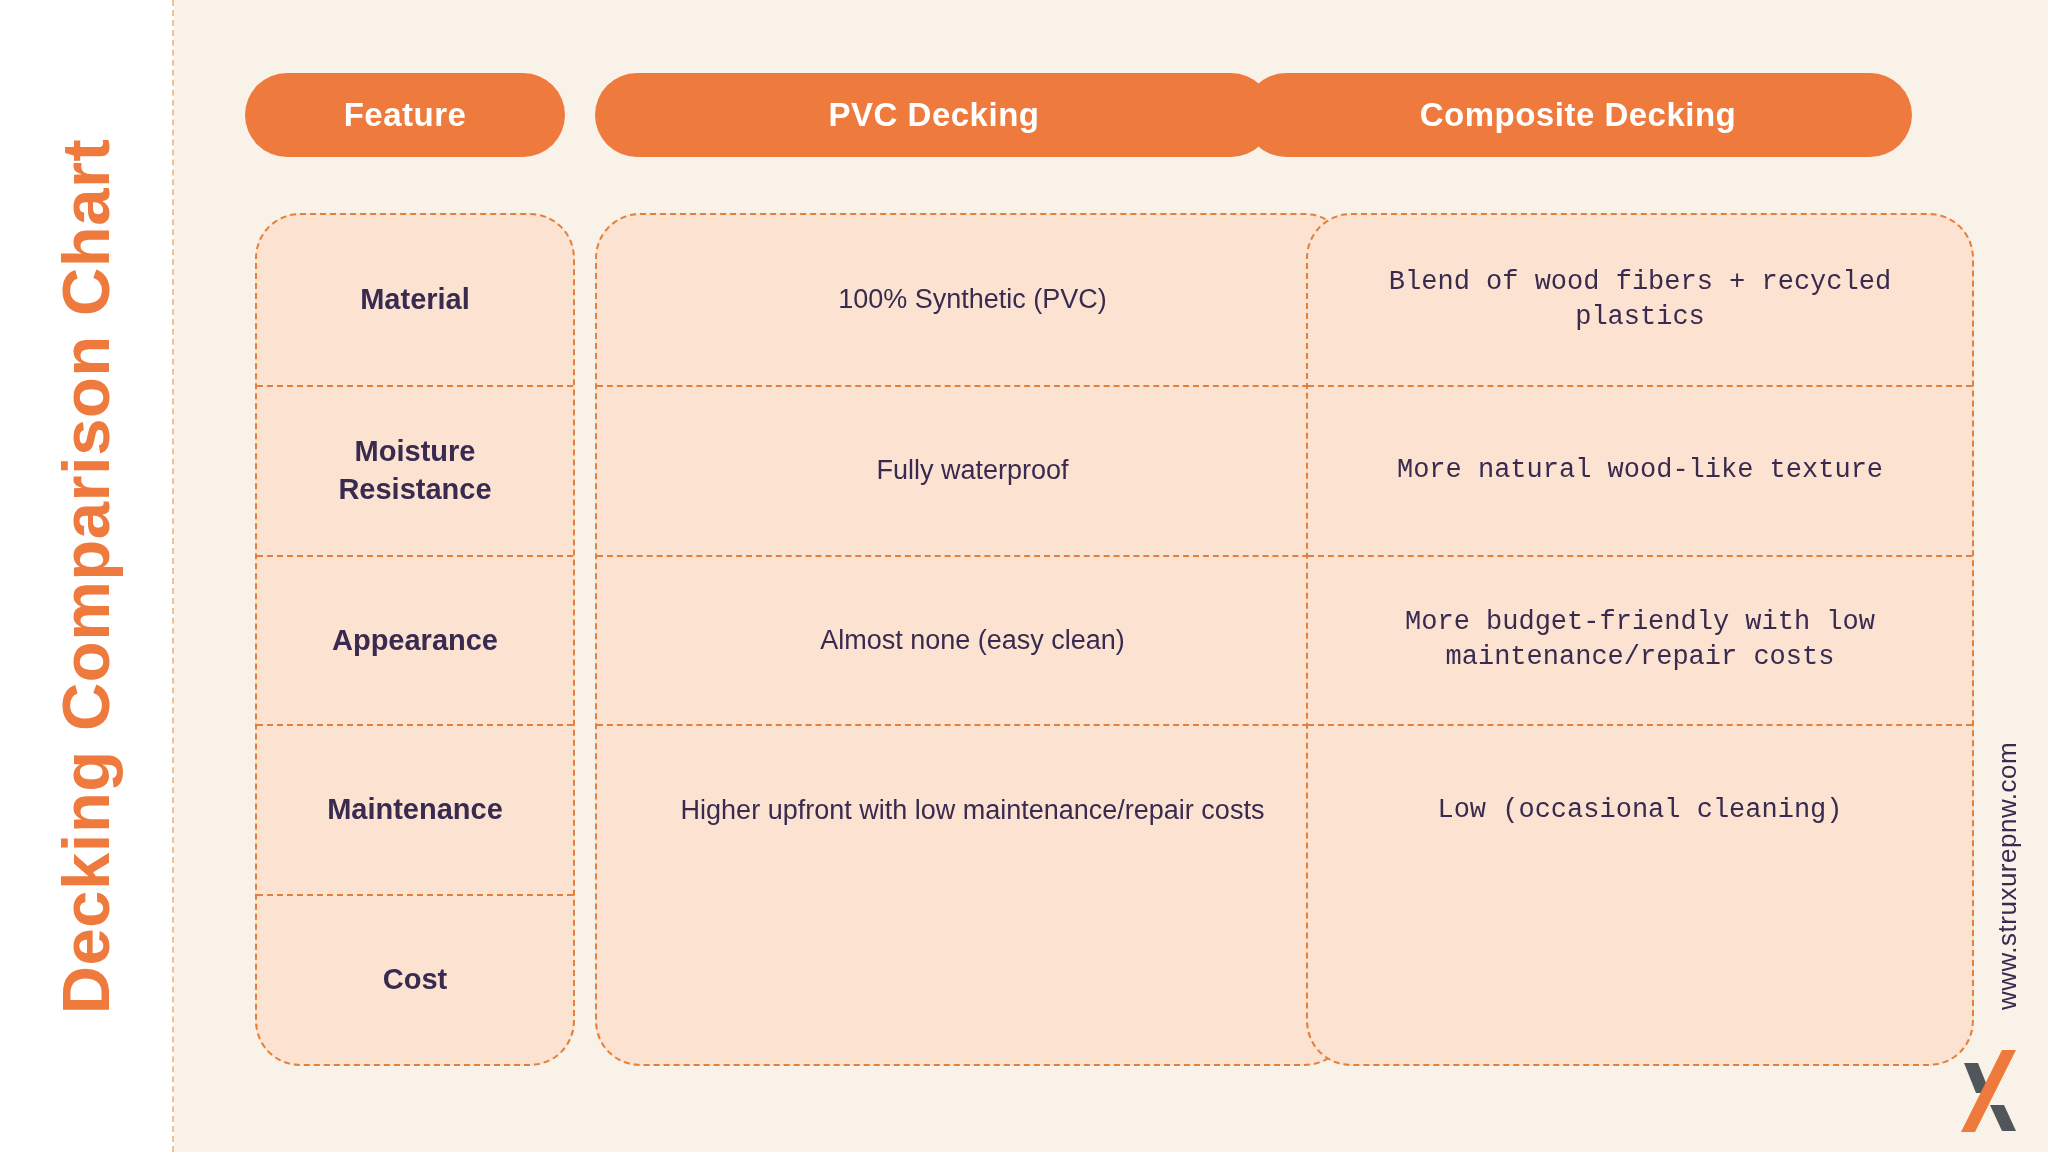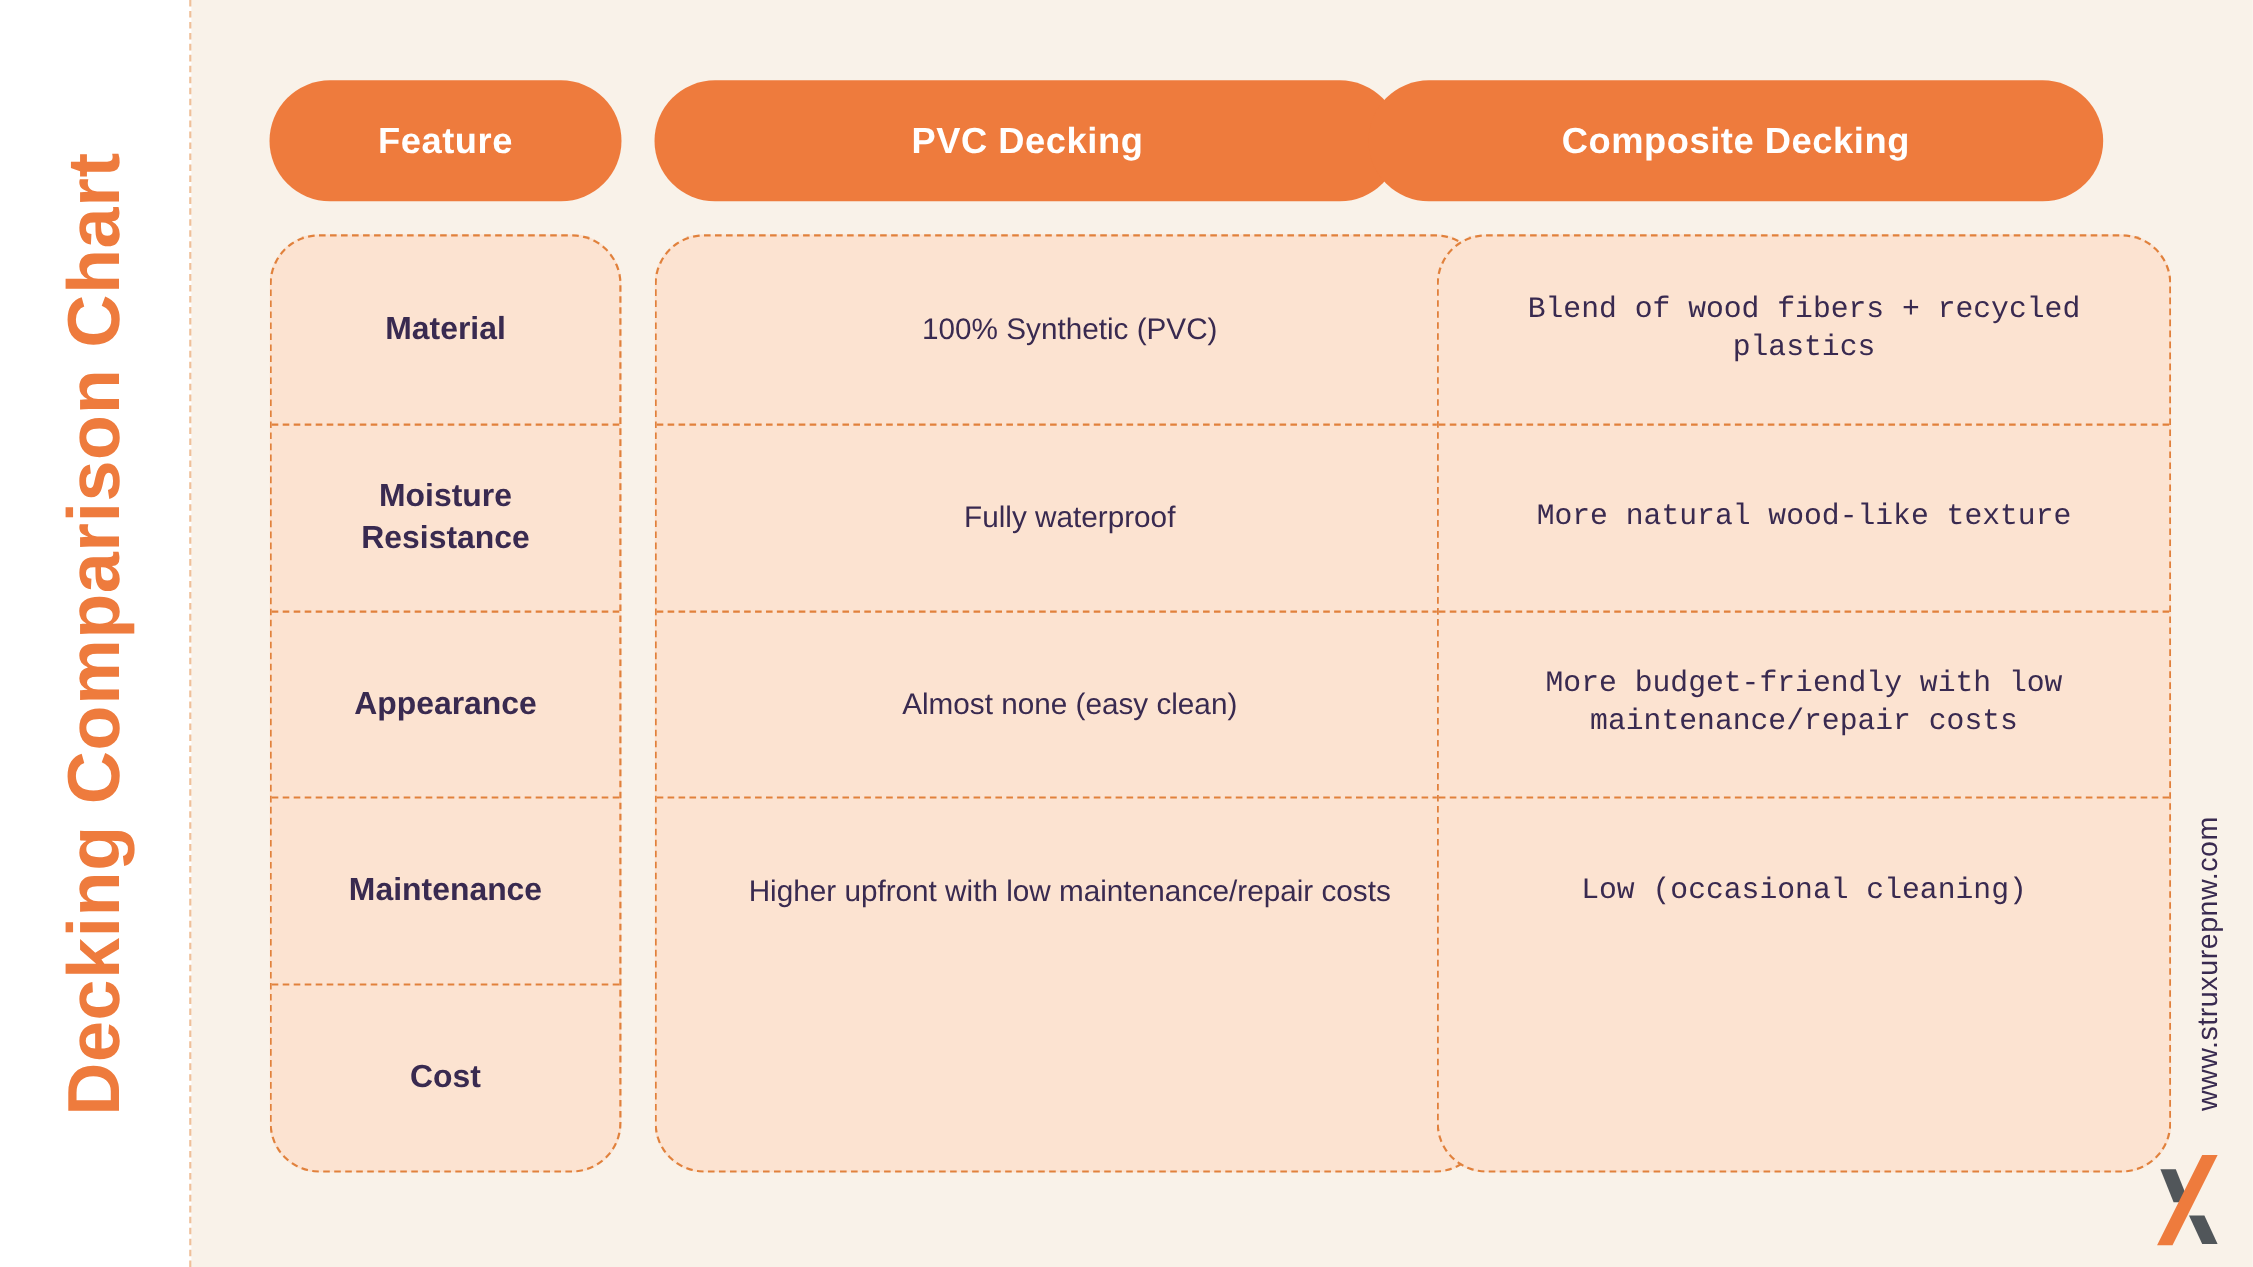--- a/index.html
+++ b/index.html
@@ -17,38 +17,38 @@
     display:flex;align-items:center;justify-content:center;
   }
   .v-title{
     transform:rotate(-90deg);
     white-space:nowrap;
     font-size:67px;font-weight:bold;
     color:#EE7B3D;
     letter-spacing:0.5px;
   }
   .pill{
-    position:absolute;top:73px;height:110px;
+    position:absolute;top:73px;height:84px;
     background:#EE7B3D;border-radius:55px;
     display:flex;align-items:center;justify-content:center;
     color:#FFFFFF;font-size:33px;font-weight:bold;
     letter-spacing:0.5px;
   }
   .pill.col-feature{left:245px;width:320px;}
   .pill.col-pvc{left:595px;width:678px;text-align:center;}
   .pill.col-composite{left:1244px;width:668px;}
   .body-col{
     position:absolute;top:213px;height:853px;
     background:#FCE3D1;
     border:2.5px dashed #E1813C;
     border-radius:45px;
     box-sizing:border-box;
     display:grid;grid-template-rows:repeat(5,1fr);
   }
-  .body-col.col-feature{left:245px;width:320px;}
+  .body-col.col-feature{left:255px;width:320px;}
   .body-col.col-pvc{left:595px;width:755px;}
   .body-col.col-composite{left:1306px;width:668px;font-family:Liberation Mono, monospace;}
   .cell{
     display:flex;align-items:center;justify-content:center;
     text-align:center;
     padding:0 24px;
     color:#392A50;
     font-size:27px;line-height:1.3;
   }
   .cell + .cell{border-top:2.5px dashed #E1813C;}

